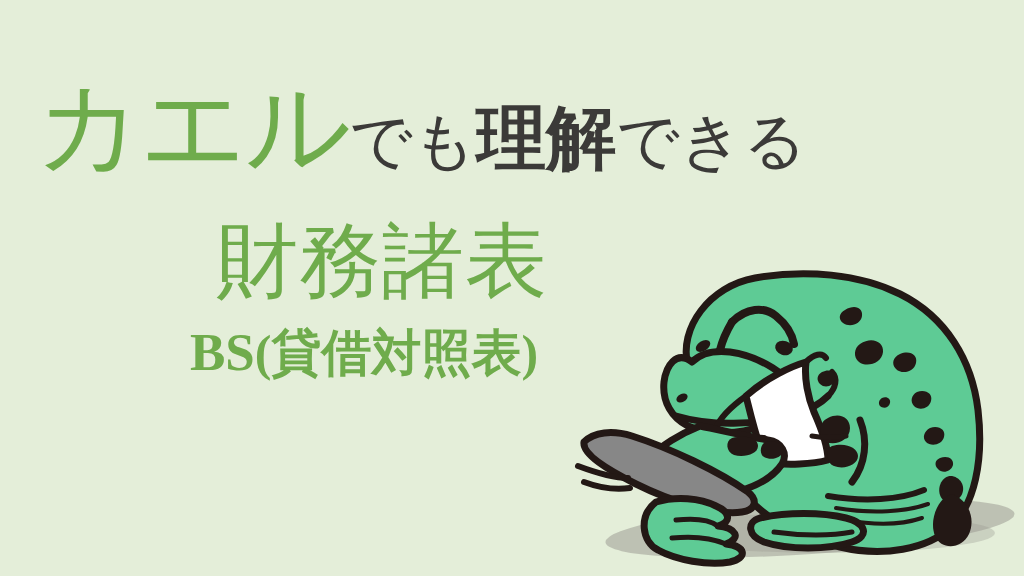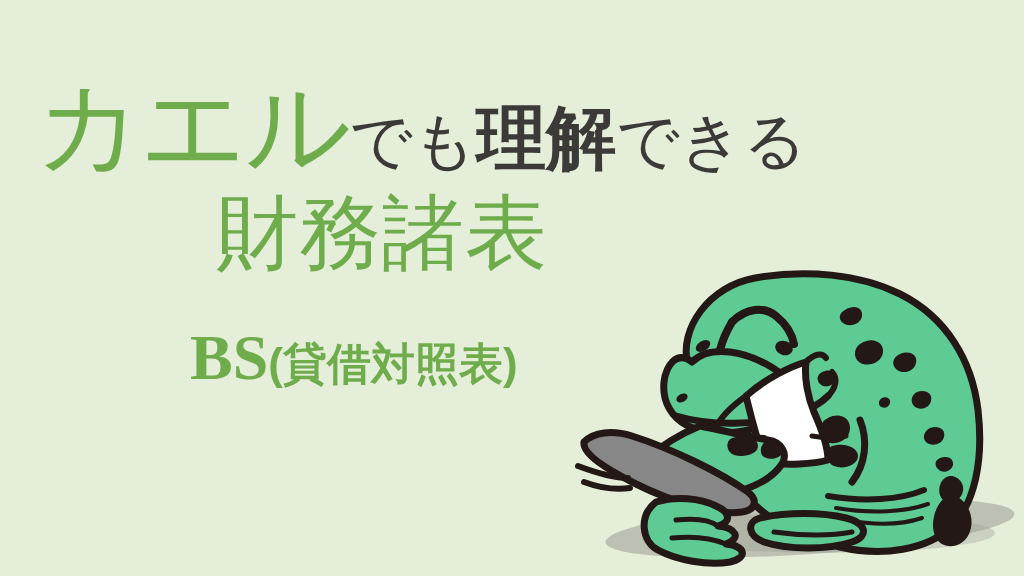--- a/index.html
+++ b/index.html
@@ -35,21 +35,21 @@
     pointer-events: none;
   }
 
   .line {
     position: absolute;
     white-space: nowrap;
     line-height: 1;
   }
 
   .line-1 { left: 36px; top: 74px; }
-  .line-2 { left: 216px; top: 192px; }
+  .line-2 { left: 216px; top: 220px; }
   .line-3 { left: 190px; top: 326px; }
   .line-4 { left: 188px; top: 430px; }
 
   .kaeru {
     font-family: "DejaVu Sans", "Liberation Sans", sans-serif;
     font-size: 104px;
     font-weight: 400;
     color: #6fac4c;
     letter-spacing: -2px;
     vertical-align: baseline;
@@ -66,29 +66,29 @@
   .zaimu {
     font-family: "DejaVu Serif", "Liberation Serif", serif;
     font-size: 82px;
     font-weight: 400;
     color: #6fac4c;
     letter-spacing: 1px;
   }
 
   .abbr {
     font-family: "Liberation Serif", "DejaVu Serif", serif;
-    font-size: 64px;
+    font-size: 53px;
     font-weight: 700;
     color: #6fac4c;
     letter-spacing: 0px;
     vertical-align: baseline;
   }
   .paren {
-    font-family: Liberation Sans, sans-serif;
-    font-size: 44px;
+    font-family: Liberation Serif, serif;
+    font-size: 50px;
     font-weight: 700;
     color: #6fac4c;
     vertical-align: baseline;
   }
 
   
   #frog-art {
     position: absolute;
     left: 560px;
     top: 250px;

